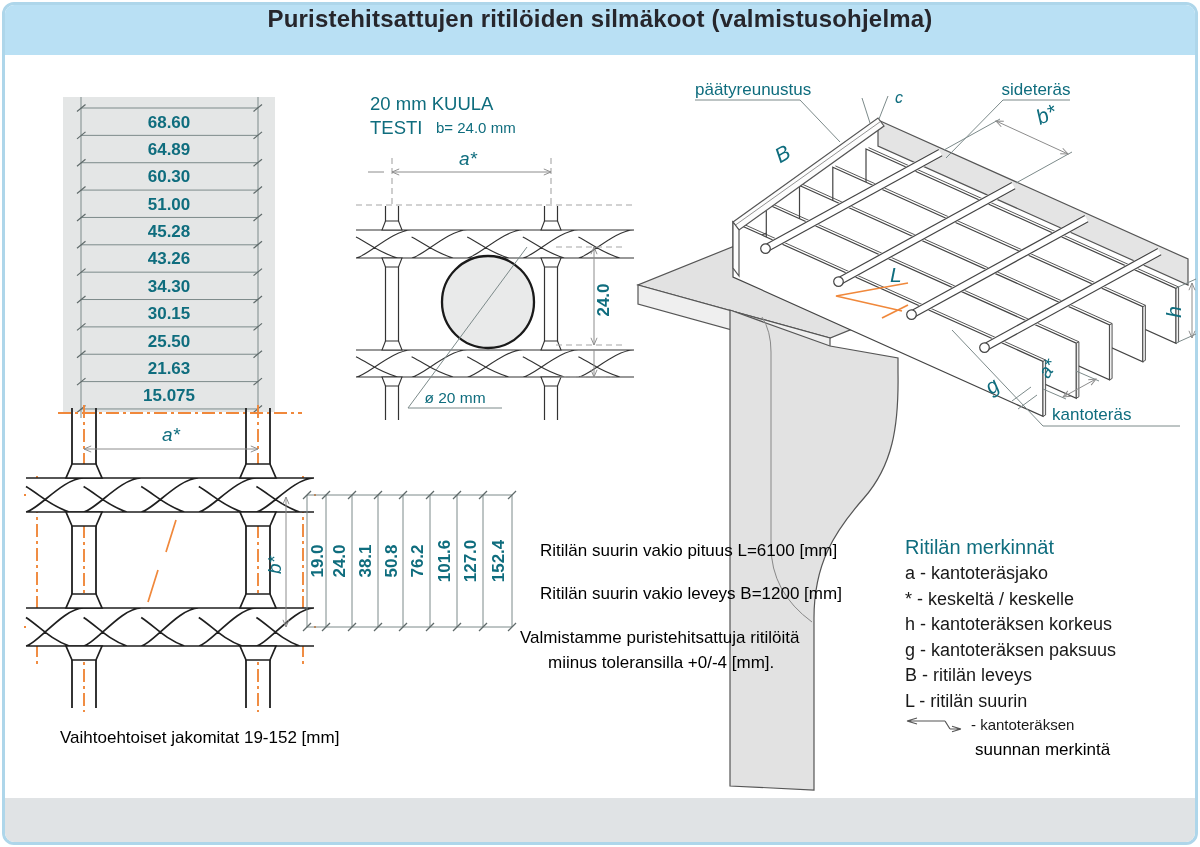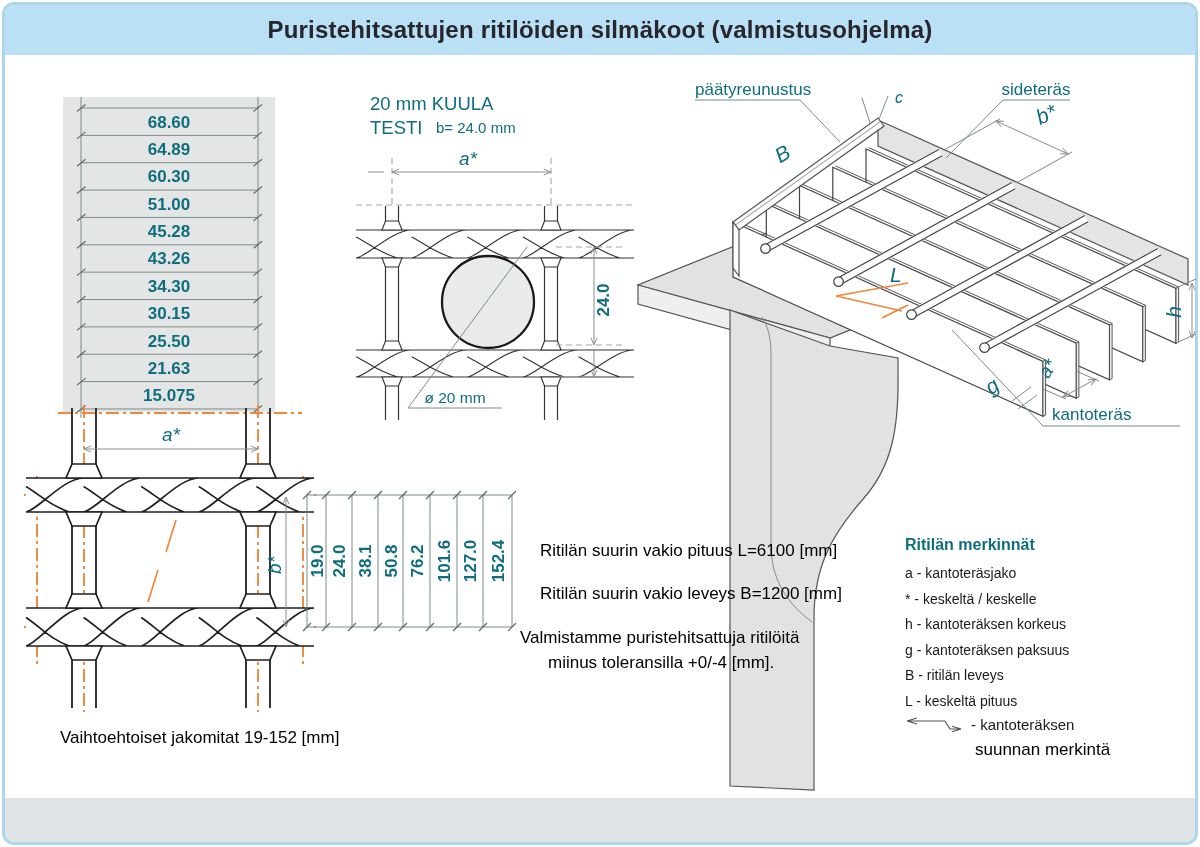--- a/index.html
+++ b/index.html
@@ -1,27 +1,27 @@
 <!DOCTYPE html>
 <html><head>
 <meta charset="utf-8">
 <style>
   html,body{margin:0;padding:0;background:#fff;width:1200px;height:847px;
     font-family:"Liberation Sans",sans-serif;position:relative;overflow:hidden}
   .page-frame{position:absolute;left:2px;top:2px;width:1190px;height:837px;
     border:3px solid #aed6ea;border-radius:12px;background:#fff;overflow:hidden}
   .header-bar{position:absolute;top:0;left:0;right:0;height:50px;background:#b9e0f4;
-    display:flex;align-items:center;justify-content:center}
+    display:flex;align-items:flex-start;justify-content:center}
   .header-bar h1{margin:0;font-size:24px;font-weight:700;color:#26262c;letter-spacing:.2px}
   .footer-bar{position:absolute;bottom:0;left:0;right:0;height:44px;background:#e0e3e5}
   svg.draw{position:absolute;left:0;top:0;width:1200px;height:847px}
   .note{position:absolute;font-size:17px;color:#000000;white-space:nowrap}
-  .legend-title{position:absolute;font-size:16px;font-weight:700;color:#0f6d7e}
+  .legend-title{position:absolute;font-size:20px;font-weight:400;color:#0f6d7e}
   .legend-list{position:absolute}
-  .legend-item{font-size:14px;line-height:25.5px;color:#191919;white-space:nowrap}
+  .legend-item{font-size:18px;line-height:25.5px;color:#191919;white-space:nowrap}
   .legend-arrow-row{position:absolute;display:flex;align-items:center;color:#191919;font-size:15px}
   
   .tnum{font:700 17px "Liberation Sans",sans-serif;fill:#0f6d7e}
   .lbl{font:italic 19px "Liberation Sans",sans-serif;fill:#0f6d7e}
   .lbl-big{font:italic 21px "Liberation Sans",sans-serif;fill:#0f6d7e}
   .tlbl{font:17px "Liberation Sans",sans-serif;fill:#0f6d7e}
   .thead{font:18.5px "Liberation Sans",sans-serif;fill:#0f6d7e}
   .thead-s{font:15px "Liberation Sans",sans-serif;fill:#0f6d7e}
   .dim{stroke:#8c8c8c;stroke-width:1;fill:none}
   .thin{stroke:#7c8a8a;stroke-width:1;fill:none}
@@ -335,21 +335,21 @@
 <div class="note" style="left:520px;top:628px">Valmistamme puristehitsattuja ritilöitä</div>
 <div class="note" style="left:548px;top:653px">miinus toleransilla +0/-4 [mm].</div>
 
 <div class="legend-title" style="left:905px;top:536px">Ritilän merkinnät</div>
 <div class="legend-list" style="left:905px;top:561px">
   <div class="legend-item">a - kantoteräsjako</div>
   <div class="legend-item">* - keskeltä / keskelle</div>
   <div class="legend-item">h - kantoteräksen korkeus</div>
   <div class="legend-item">g - kantoteräksen paksuus</div>
   <div class="legend-item">B - ritilän leveys</div>
-  <div class="legend-item">L - keskeltä pituus</div>
+  <div class="legend-item">L - ritilän suurin</div>
 </div>
 <div class="legend-arrow-row" style="left:903px;top:716px">
   <svg width="62" height="16" viewBox="0 0 62 16" style="margin-right:6px">
     <path d="M4 4 H42 M4 4 L14 1 M4 4 L14 7 M42 4 L47 12 M47 12 H58 M58 12 L49 9.2 M58 12 L49 14.8" fill="none" stroke="#555" stroke-width="1.2"></path>
   </svg>
   <span>- kantoteräksen</span>
 </div>
 <div class="note" style="left:975px;top:740px">suunnan merkintä</div>
 
 <div class="note" style="left:60px;top:728px">Vaihtoehtoiset jakomitat 19-152 [mm]</div>

